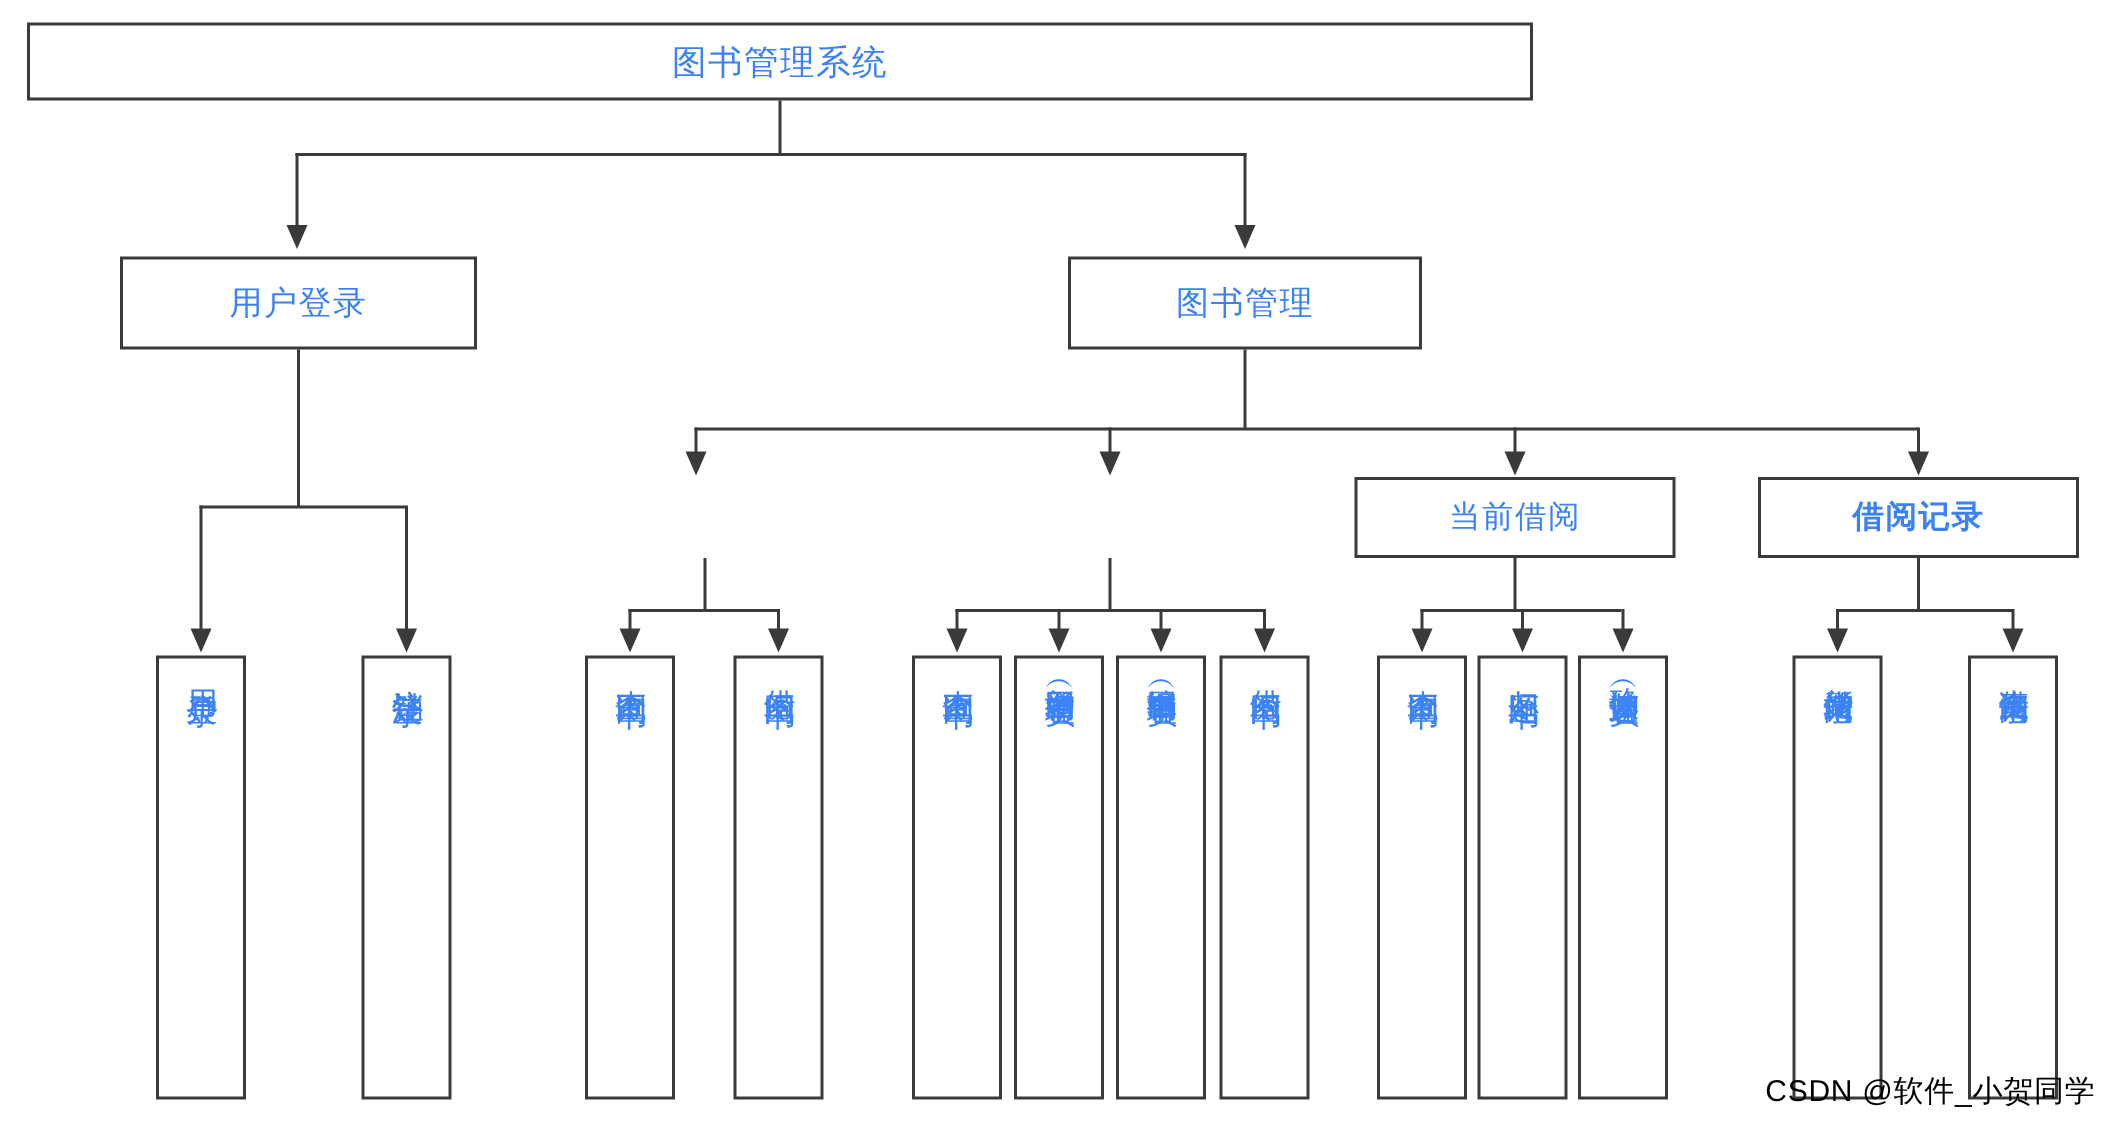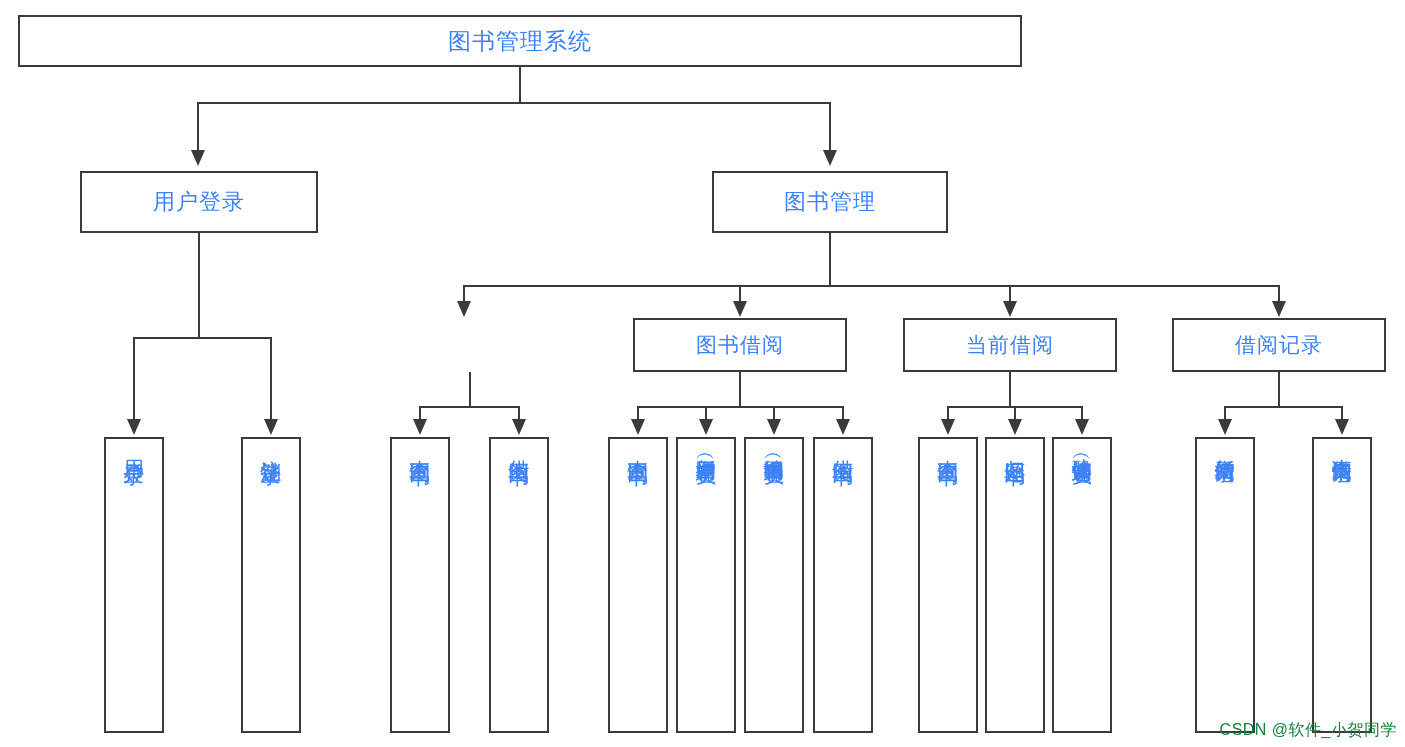--- a/index.html
+++ b/index.html
@@ -68,22 +68,22 @@
     width:0;height:0;
     border-left:7px solid transparent;
     border-right:7px solid transparent;
     border-top:16px solid #3a3a3a;
   }
 
   
   .watermark{
     position:absolute;
     right:8px;bottom:6px;
-    font-size:16px;
-    color:#15803d;
+    font-size:20px;
+    color:#000000;
     letter-spacing:0.5px;
     white-space:nowrap;
     user-select:none;
   }
 </style>
 </head>
 <body>
 
 <div id="stage">
 
@@ -120,27 +120,24 @@
   <div class="ln h" style="left:463px;top:285px;width:816px;"></div>
   <div class="ln v" style="left:463px;top:285px;height:18px;"></div>
   <div class="arrow" style="left:457px;top:301px;"></div>
   <div class="ln v" style="left:739px;top:285px;height:18px;"></div>
   <div class="arrow" style="left:733px;top:301px;"></div>
   <div class="ln v" style="left:1009px;top:285px;height:18px;"></div>
   <div class="arrow" style="left:1003px;top:301px;"></div>
   <div class="ln v" style="left:1278px;top:285px;height:18px;"></div>
   <div class="arrow" style="left:1272px;top:301px;"></div>
 
-  <div class="node lvl3" style="left:633px;top:318px;width:214px;height:54px;">
-    <span class="label">图书借阅</span>
-  </div>
   <div class="node lvl3" style="left:903px;top:318px;width:214px;height:54px;text-align:center;">
     <span class="label">当前借阅</span>
   </div>
-  <div class="node lvl3" style="left:1172px;top:318px;width:214px;height:54px;">
+  <div class="node lvl3" style="left:1172px;top:318px;width:214px;height:54px;font-weight:bold;">
     <span class="label">借阅记录</span>
   </div>
 
   <div class="ln v" style="left:469px;top:372px;height:35px;"></div>
   <div class="ln h" style="left:419px;top:406px;width:100px;"></div>
   <div class="ln v" style="left:419px;top:406px;height:15px;"></div>
   <div class="arrow" style="left:413px;top:419px;"></div>
   <div class="ln v" style="left:518px;top:406px;height:15px;"></div>
   <div class="arrow" style="left:512px;top:419px;"></div>
 

